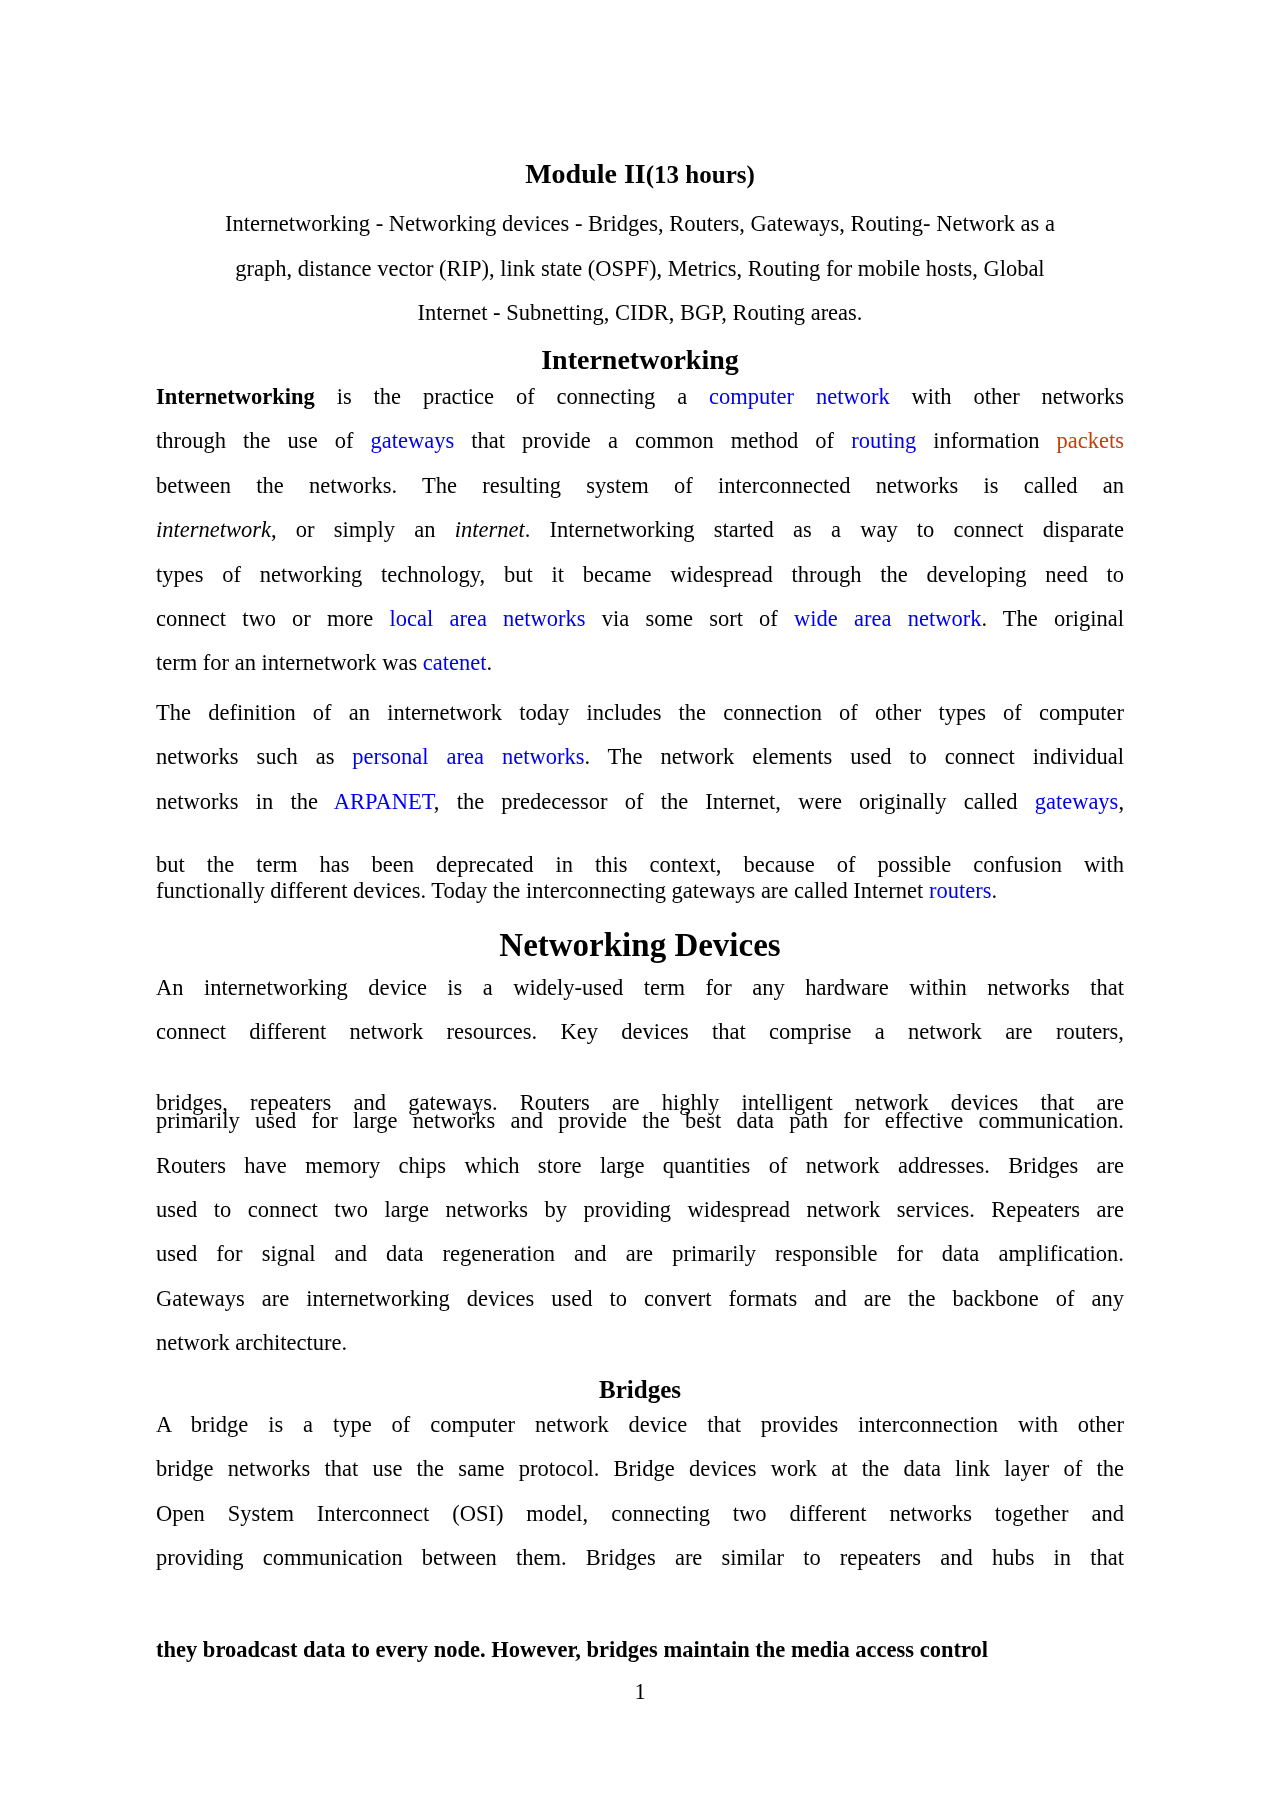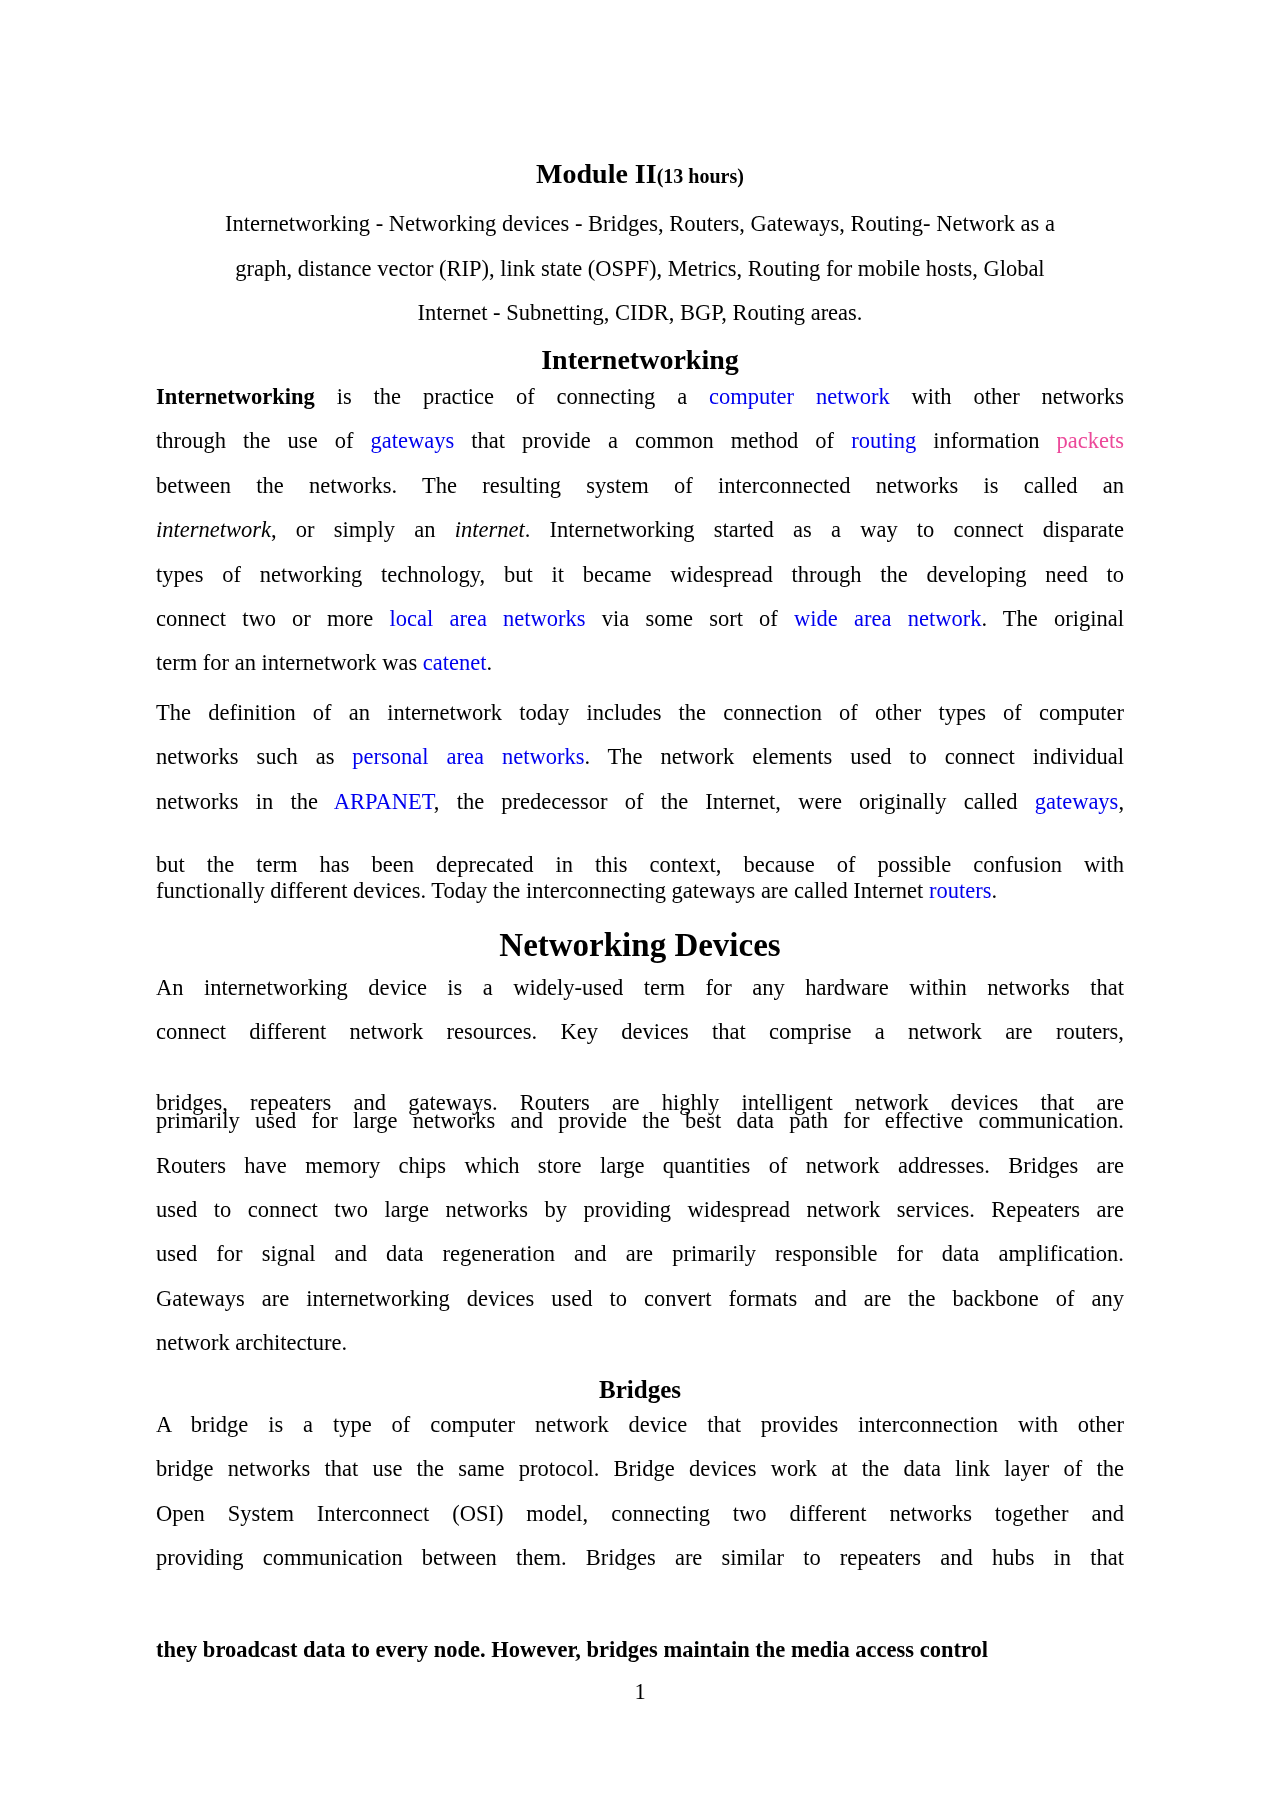--- a/index.html
+++ b/index.html
@@ -17,31 +17,31 @@
   .link { color: #0000ee; }
   .b { font-weight: bold; }
   .i { font-style: italic; }
   .pgnum { position: absolute; left: 0; width: 1280px; text-align: center; font-size: 22.5px; line-height: 28px; }
 </style>
 </head>
 <body>
 
 <div id="page">
   <div class="h ser" style="top:158px;font-size:28px;line-height:32px;">
-    <span>Module II</span><span style="font-size:20px;">(13 hours)</span>
+    <span>Module II</span><span style="font-size:25px;">(13 hours)</span>
   </div>
 
   <div class="line intro center ser" style="top:210px;">Internetworking - Networking devices - Bridges, Routers, Gateways, Routing- Network as a</div>
   <div class="line intro center ser" style="top:255px;">graph, distance vector (RIP), link state (OSPF), Metrics, Routing for mobile hosts, Global</div>
   <div class="line intro center ser" style="top:299px;">Internet - Subnetting, CIDR, BGP, Routing areas.</div>
 
   <div id="body-host">
       <div class="h ser" style="top: 344px; font-size: 28px; line-height: 32px;">Internetworking</div>
       <div class="line ser just" style="top: 383px;"><span class="b">Internetworking</span><span> is the practice of connecting a </span><span class="link" style="color: rgb(0, 0, 238);">computer network</span><span> with other networks</span></div>
-      <div class="line ser just" style="top: 427.4px;"><span>through the use of </span><span class="link" style="color: rgb(0, 0, 238);">gateways</span><span> that provide a common method of </span><span class="link" style="color: rgb(0, 0, 238);">routing</span><span> information </span><span class="link" style="color: #ec4899;">packets</span></div>
+      <div class="line ser just" style="top: 427.4px;"><span>through the use of </span><span class="link" style="color: rgb(0, 0, 238);">gateways</span><span> that provide a common method of </span><span class="link" style="color: rgb(0, 0, 238);">routing</span><span> information </span><span class="link" style="color: #c2410c;">packets</span></div>
       <div class="line ser just" style="top: 471.8px;"><span>between the networks. The resulting system of interconnected networks is called an</span></div>
       <div class="line ser just" style="top: 516.2px;"><span class="i">internetwork</span><span>, or simply an </span><span class="i">internet</span><span>. Internetworking started as a way to connect disparate</span></div>
       <div class="line ser just" style="top: 560.6px;"><span>types of networking technology, but it became widespread through the developing need to</span></div>
       <div class="line ser just" style="top: 605px;"><span>connect two or more </span><span class="link" style="color: rgb(0, 0, 238);">local area networks</span><span> via some sort of </span><span class="link" style="color: rgb(0, 0, 238);">wide area network</span><span>. The original</span></div>
       <div class="line ser" style="top: 649.4px;"><span>term for an internetwork was </span><span class="link" style="color: rgb(0, 0, 238);">catenet</span><span>.</span></div>
       <div class="line ser just" style="top: 699px;"><span>The definition of an internetwork today includes the connection of other types of computer</span></div>
       <div class="line ser just" style="top: 743.4px;"><span>networks such as </span><span class="link" style="color: rgb(0, 0, 238);">personal area networks</span><span>. The network elements used to connect individual</span></div>
       <div class="line ser just" style="top: 787.8px;"><span>networks in the </span><span class="link" style="color: rgb(0, 0, 238);">ARPANET</span><span>, the predecessor of the Internet, were originally called </span><span class="link" style="color: rgb(0, 0, 238);">gateways</span><span>,</span></div>
       <div class="line ser just" style="top: 851px;"><span>but the term has been deprecated in this context, because of possible confusion with</span></div>
       <div class="line ser" style="top: 876.6px;"><span>functionally different devices. Today the interconnecting gateways are called Internet </span><span class="link" style="color: rgb(0, 0, 238);">routers</span><span>.</span></div>

